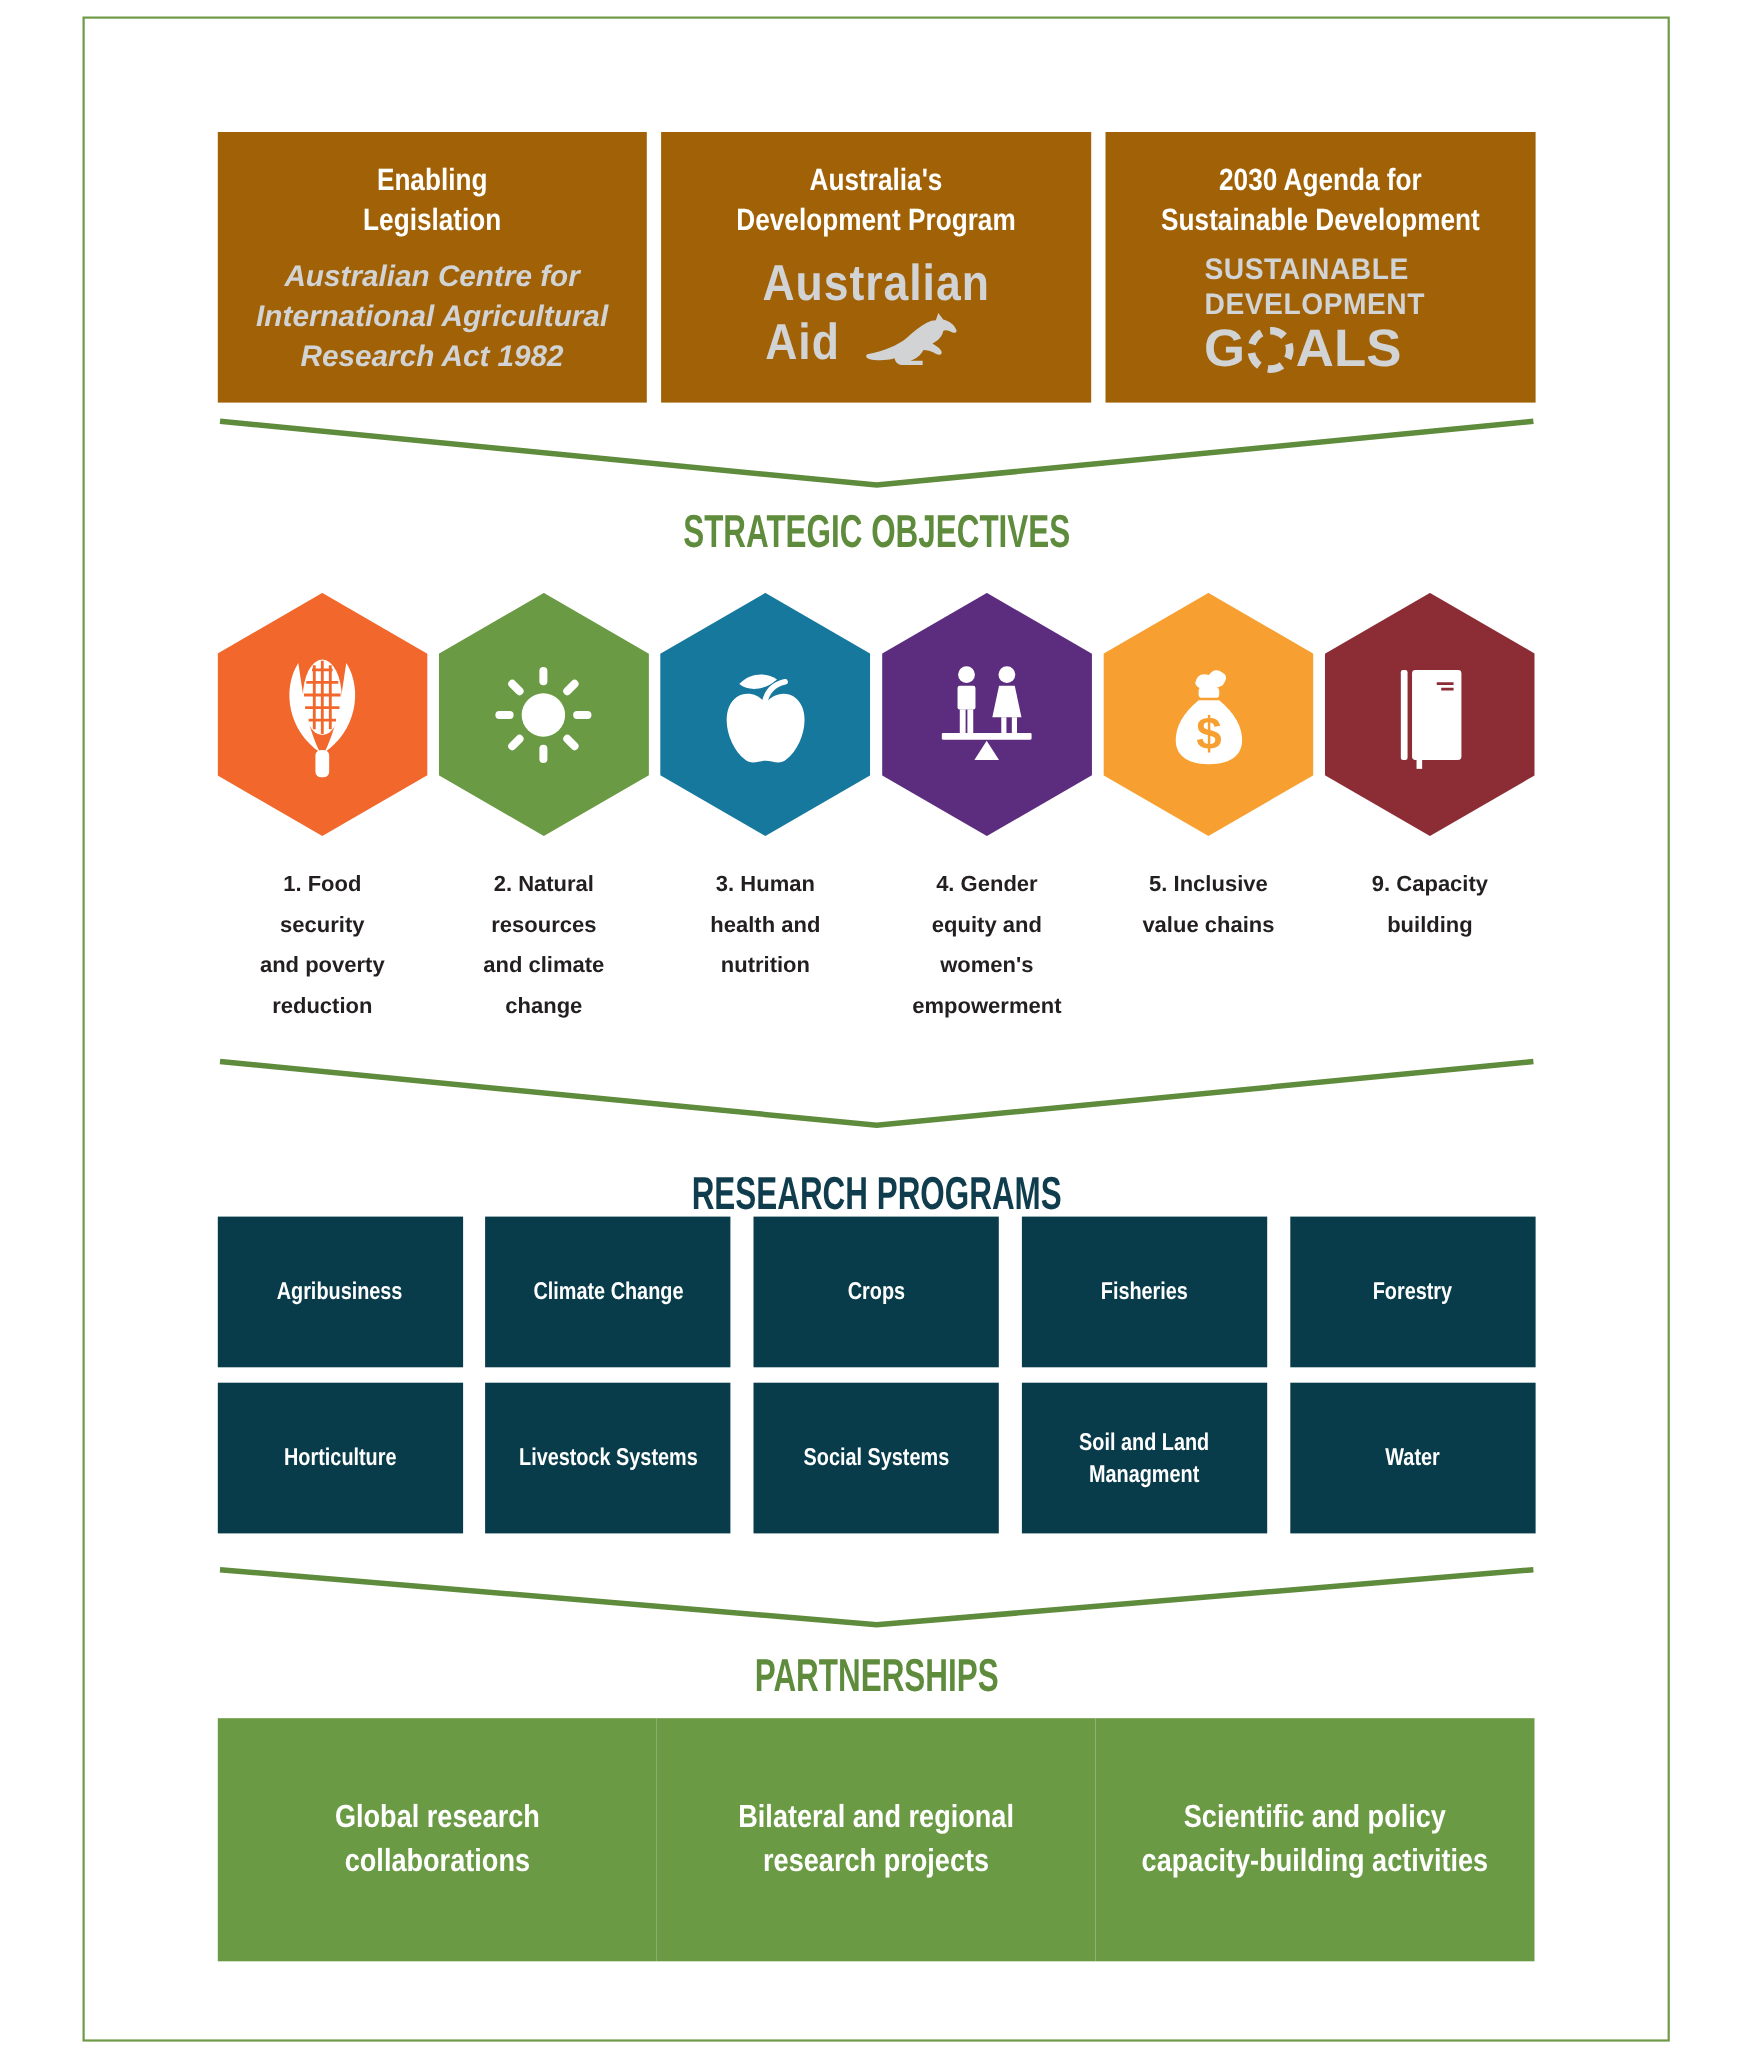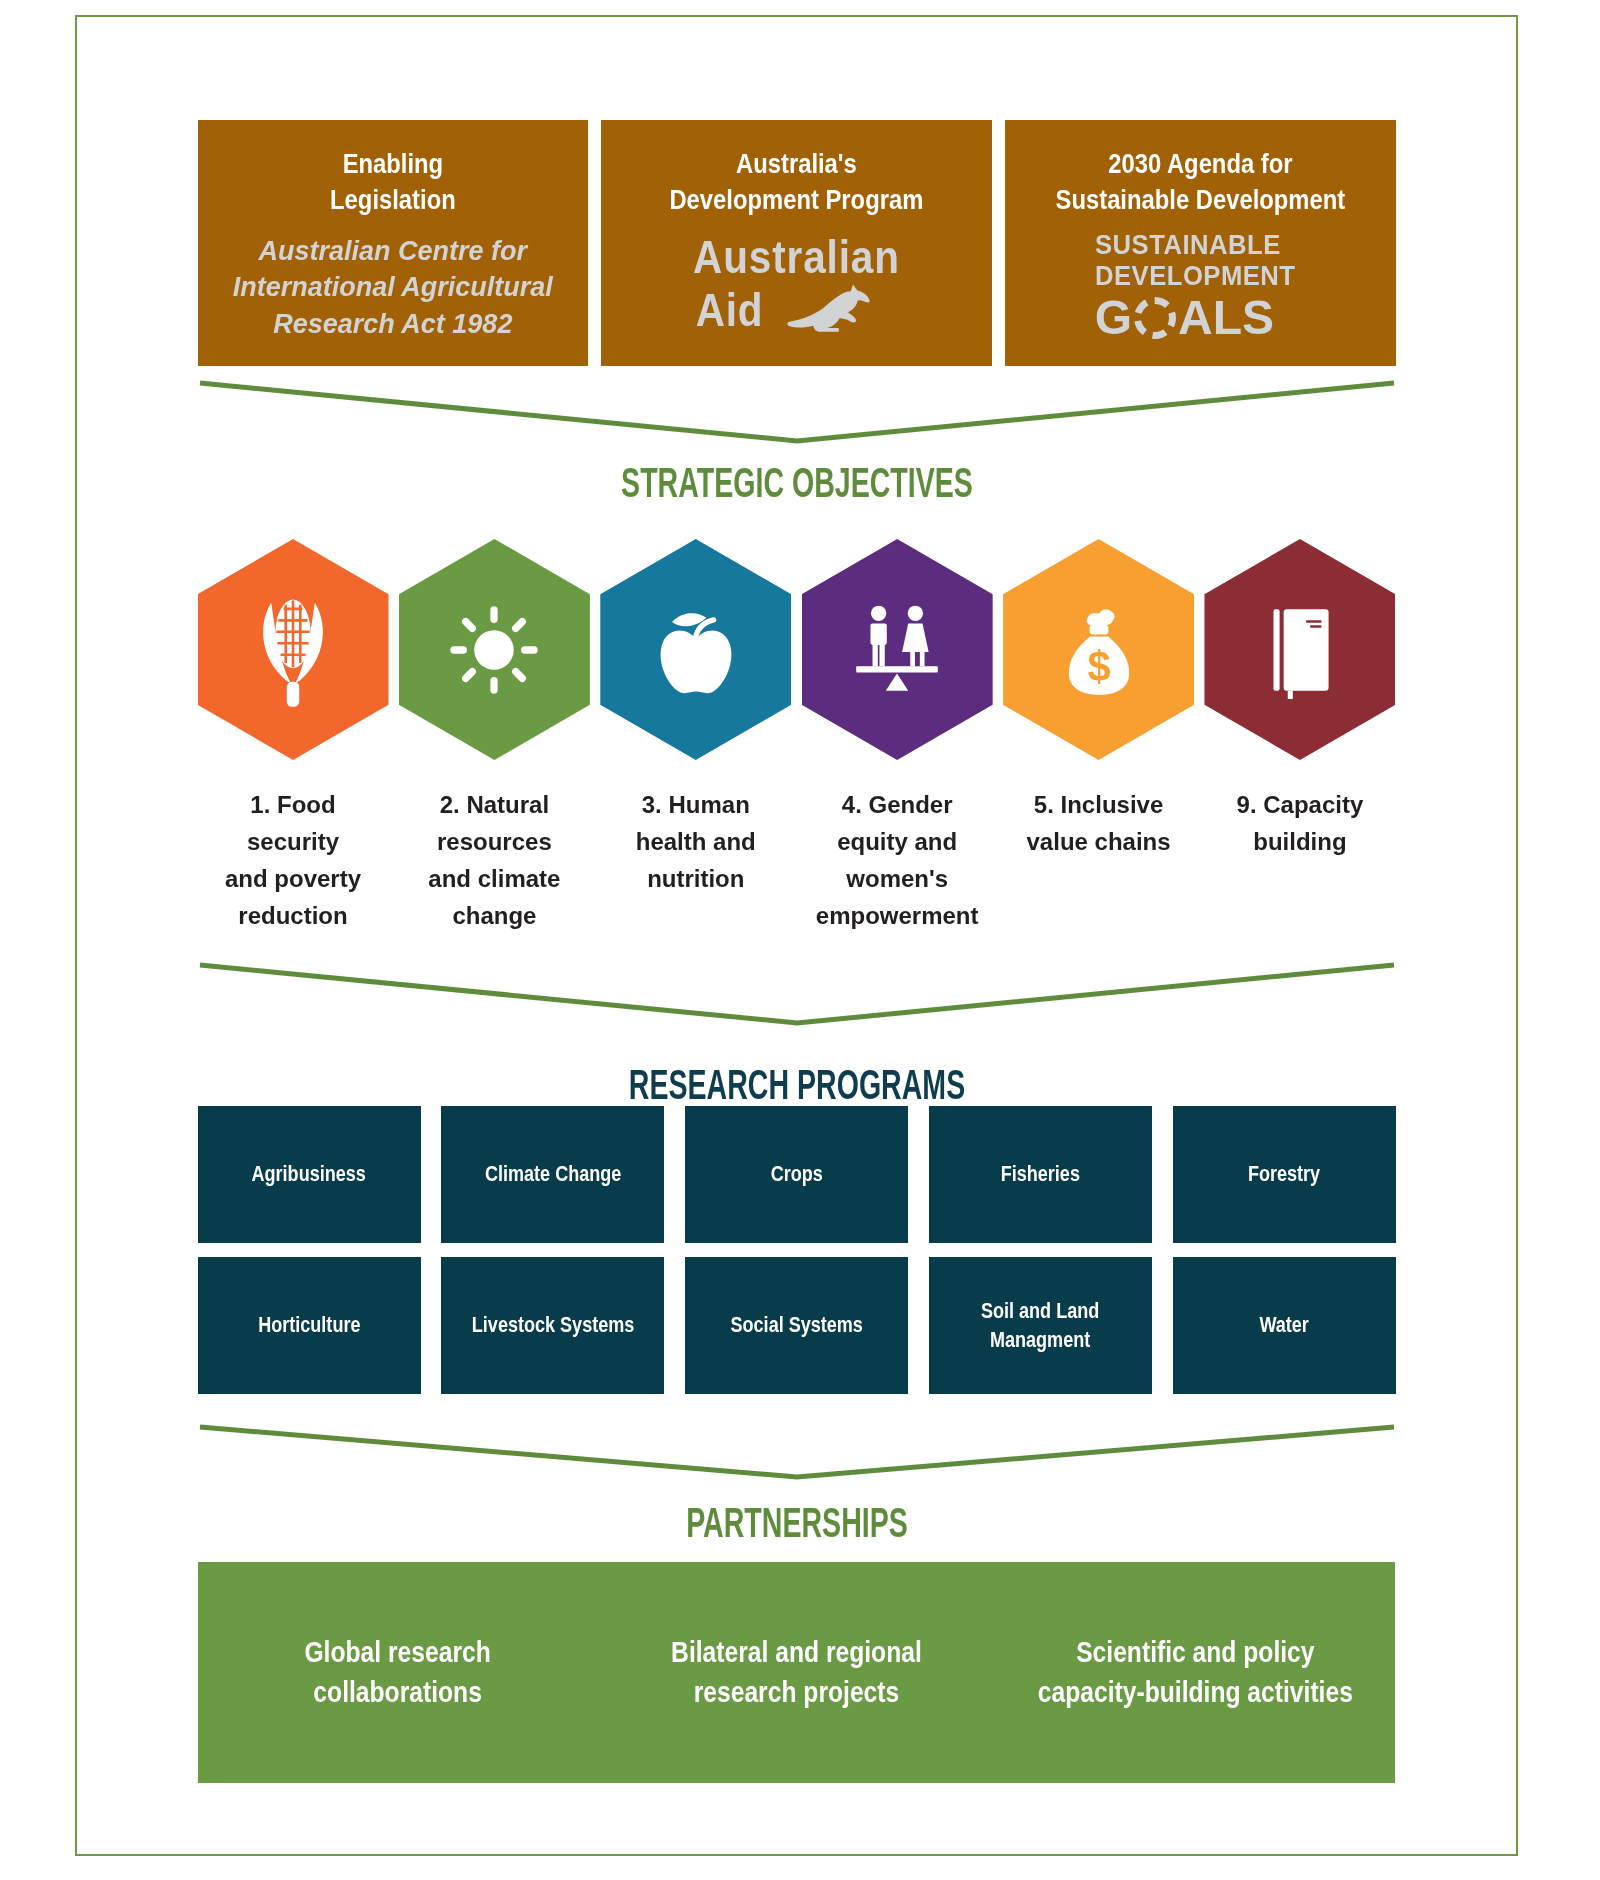--- a/index.html
+++ b/index.html
@@ -47,21 +47,21 @@
        display:flex;align-items:center;justify-content:center;}
   .hex svg{display:block;}
   .hex-1{background:#F2682C;}
   .hex-2{background:#6B9A44;}
   .hex-3{background:#17789E;}
   .hex-4{background:#5C2D7F;}
   .hex-5{background:#F7A031;}
   .hex-6{background:#8C2D36;}
 
   .label-row{display:flex;justify-content:space-between;margin-top:26px;min-height:148px;}
-  .hex-label{width:191px;text-align:center;color:#231F20;font-size:24px;line-height:37px;
+  .hex-label{width:191px;text-align:center;color:#231F20;font-size:20px;line-height:37px;
              font-weight:600;white-space:pre-line;}
 
   
   .rp-grid{display:grid;grid-template-columns:repeat(5,223px);justify-content:space-between;
            row-gap:14px;}
   .rp-box{width:223px;height:137px;background:#083C4A;display:flex;align-items:center;justify-content:center;}
   .rp-label{color:#ffffff;font-weight:bold;font-size:22px;line-height:1.3;text-align:center;
             white-space:pre-line;transform:scaleX(0.82);}
 
   

